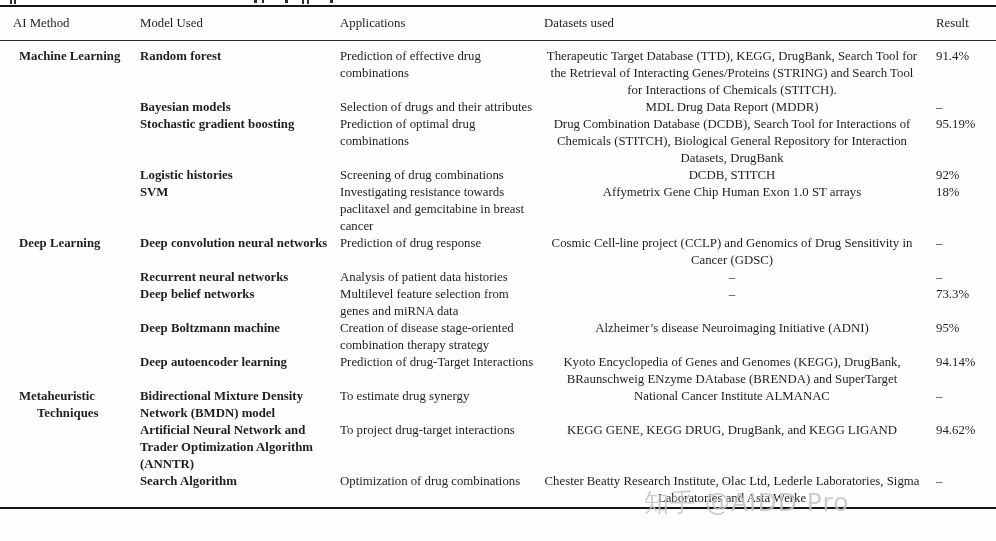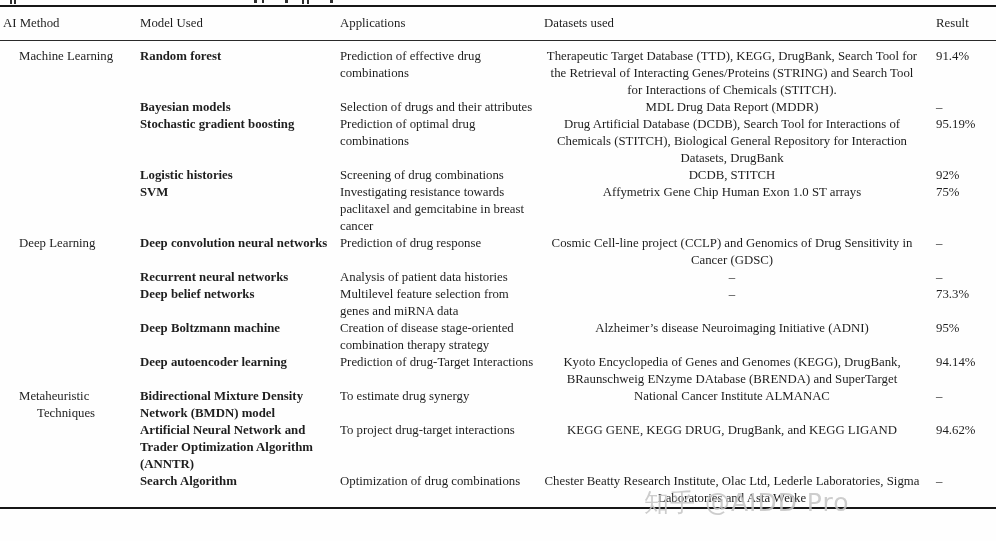--- a/index.html
+++ b/index.html
@@ -35,31 +35,32 @@
     line-height: 17px;
   }
   .ai-table thead th {
     font-weight: normal;
     text-align: left;
     vertical-align: middle;
     border-bottom: 1px solid #2a2a2a;
     height: 26px;
     padding: 3px 0 4px 0;
   }
-  .ai-table thead th.h-method   { padding-left: 3px; }
+  .ai-table thead th.h-method   { padding-left: 13px; }
   .ai-table thead th.h-result   { padding-left: 0; }
   .ai-table td {
     vertical-align: top;
     padding: 0;
   }
   .ai-table tbody tr:first-child td { padding-top: 7px; }
   .method-cell {
     padding-left: 37px !important;
     text-indent: -18px;
     padding-right: 6px;
+    font-weight: bold;
   }
   .model-cell       { padding-right: 4px !important; font-weight: bold; }
   .application-cell { padding-right: 6px !important; }
   .datasets-cell    { padding-right: 16px !important; text-align: center; }
   .result-cell      { padding-right: 2px !important; }
   .watermark {
     position: absolute;
     left: 644px;
     top: 486px;
     font-family: "DejaVu Sans", sans-serif;
@@ -114,34 +115,34 @@
         </tr>
         <tr>
           <td class="model-cell">Bayesian models</td>
           <td class="application-cell">Selection of drugs and their attributes</td>
           <td class="datasets-cell">MDL Drug Data Report (MDDR)</td>
           <td class="result-cell">–</td>
         </tr>
         <tr>
           <td class="model-cell">Stochastic gradient boosting</td>
           <td class="application-cell">Prediction of optimal drug combinations</td>
-          <td class="datasets-cell">Drug Artificial Database (DCDB), Search Tool for Interactions of Chemicals (STITCH), Biological General Repository for Interaction Datasets, DrugBank</td>
+          <td class="datasets-cell">Drug Combination Database (DCDB), Search Tool for Interactions of Chemicals (STITCH), Biological General Repository for Interaction Datasets, DrugBank</td>
           <td class="result-cell">95.19%</td>
         </tr>
         <tr>
           <td class="model-cell">Logistic histories</td>
           <td class="application-cell">Screening of drug combinations</td>
           <td class="datasets-cell">DCDB, STITCH</td>
           <td class="result-cell">92%</td>
         </tr>
         <tr>
           <td class="model-cell">SVM</td>
           <td class="application-cell">Investigating resistance towards paclitaxel and gemcitabine in breast cancer</td>
           <td class="datasets-cell">Affymetrix Gene Chip Human Exon 1.0 ST arrays</td>
-          <td class="result-cell">75%</td>
+          <td class="result-cell">18%</td>
         </tr>
         <tr>
           <td class="method-cell" rowspan="5">Deep Learning</td>
           <td class="model-cell">Deep convolution neural networks</td>
           <td class="application-cell">Prediction of drug response</td>
           <td class="datasets-cell">Cosmic Cell-line project (CCLP) and Genomics of Drug Sensitivity in Cancer (GDSC)</td>
           <td class="result-cell">–</td>
         </tr>
         <tr>
           <td class="model-cell">Recurrent neural networks</td>

